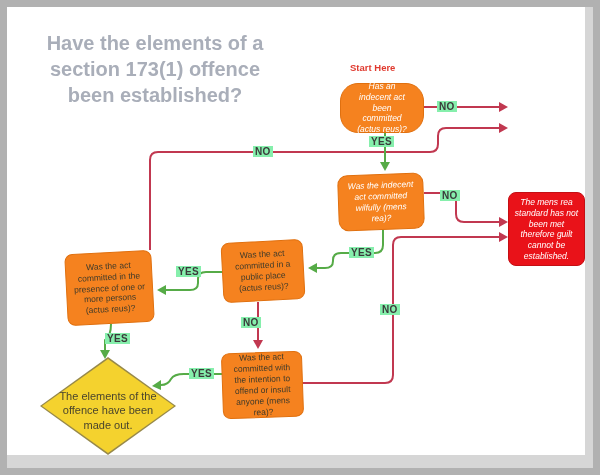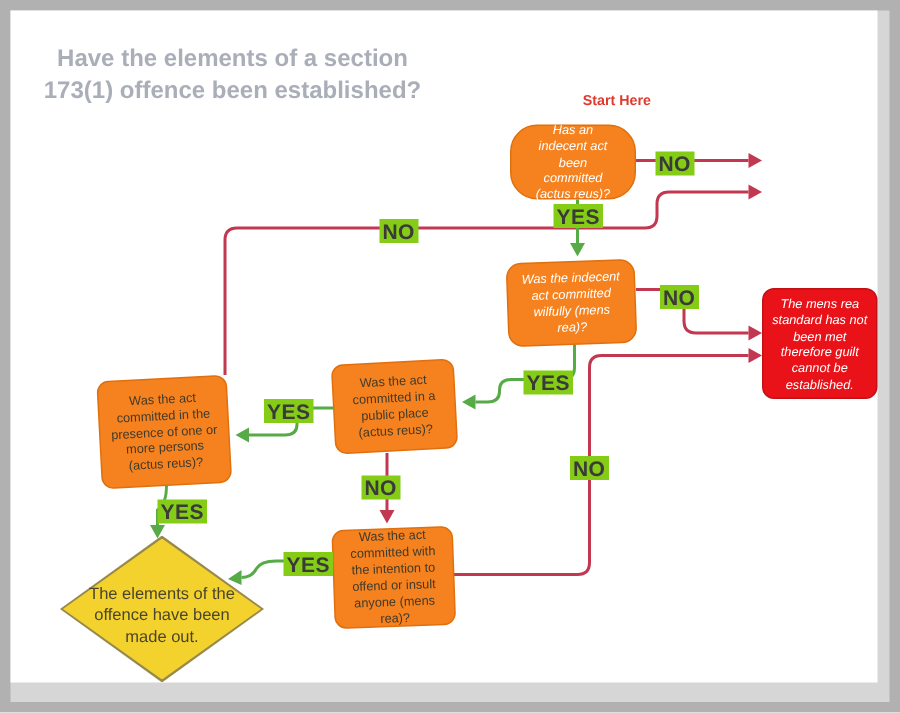--- a/index.html
+++ b/index.html
@@ -9,25 +9,25 @@
   .canvas{position:absolute;left:0;top:0;width:600px;height:475px;}
   svg.connectors{position:absolute;left:0;top:0;z-index:1;}
   .node{position:absolute;z-index:2;display:flex;align-items:center;justify-content:center;
         text-align:center;line-height:1.28;box-sizing:border-box;}
   .orange{background:#f5821f;border:1px solid #e0700f;}
   .white-txt{color:#ffffff;font-style:italic;font-size:8.5px;}
   .dark-txt{color:#3f3a2a;font-size:8.5px;}
   .redbox{background:#e91219;border:1px solid #c40f14;border-radius:8px;
           color:#ffffff;font-style:italic;font-size:8.5px;}
   .title{position:absolute;left:25px;top:30px;width:260px;z-index:2;text-align:center;
-         font-size:16px;font-weight:bold;color:#a9aeb9;line-height:1.3;}
-  .start{position:absolute;left:350px;top:62px;width:84px;z-index:3;text-align:right;
+         font-size:20px;font-weight:bold;color:#a9aeb9;line-height:1.3;}
+  .start{position:absolute;left:350px;top:62px;width:84px;z-index:3;text-align:left;
          font-size:9.5px;font-weight:bold;color:#e03a2f;}
-  .lbl{position:absolute;z-index:3;background:#84cc16;padding:0 2px;
-       font-size:14px;font-weight:bold;color:#3a3a3a;letter-spacing:0.3px;}
+  .lbl{position:absolute;z-index:3;background:#86efac;padding:0 2px;
+       font-size:10px;font-weight:bold;color:#3a3a3a;letter-spacing:0.3px;}
   .diamond-outer{position:absolute;left:40px;top:357px;width:136px;height:98px;z-index:2;
        background:#97894a;clip-path:polygon(50% 0,100% 50%,50% 100%,0 50%);}
   .diamond-inner{position:absolute;inset:2px;background:#f4d22e;
        clip-path:polygon(50% 0,100% 50%,50% 100%,0 50%);}
   .diamond-text{position:absolute;left:58px;top:389px;width:100px;z-index:3;text-align:center;
        font-size:11px;color:#4a452c;line-height:1.3;}
   #q1{left:340px;top:83px;width:84px;height:50px;border-radius:18px;padding:3px 15px;}
   #q2{left:338px;top:174px;width:86px;height:56px;border-radius:10px;padding:3px 6px;transform:rotate(-2deg);}
   #q3{left:222px;top:241px;width:82px;height:60px;border-radius:8px;padding:3px 5px;transform:rotate(-3deg);}
   #q4{left:66px;top:252px;width:87px;height:72px;border-radius:8px;padding:3px 5px;transform:rotate(-3deg);}

